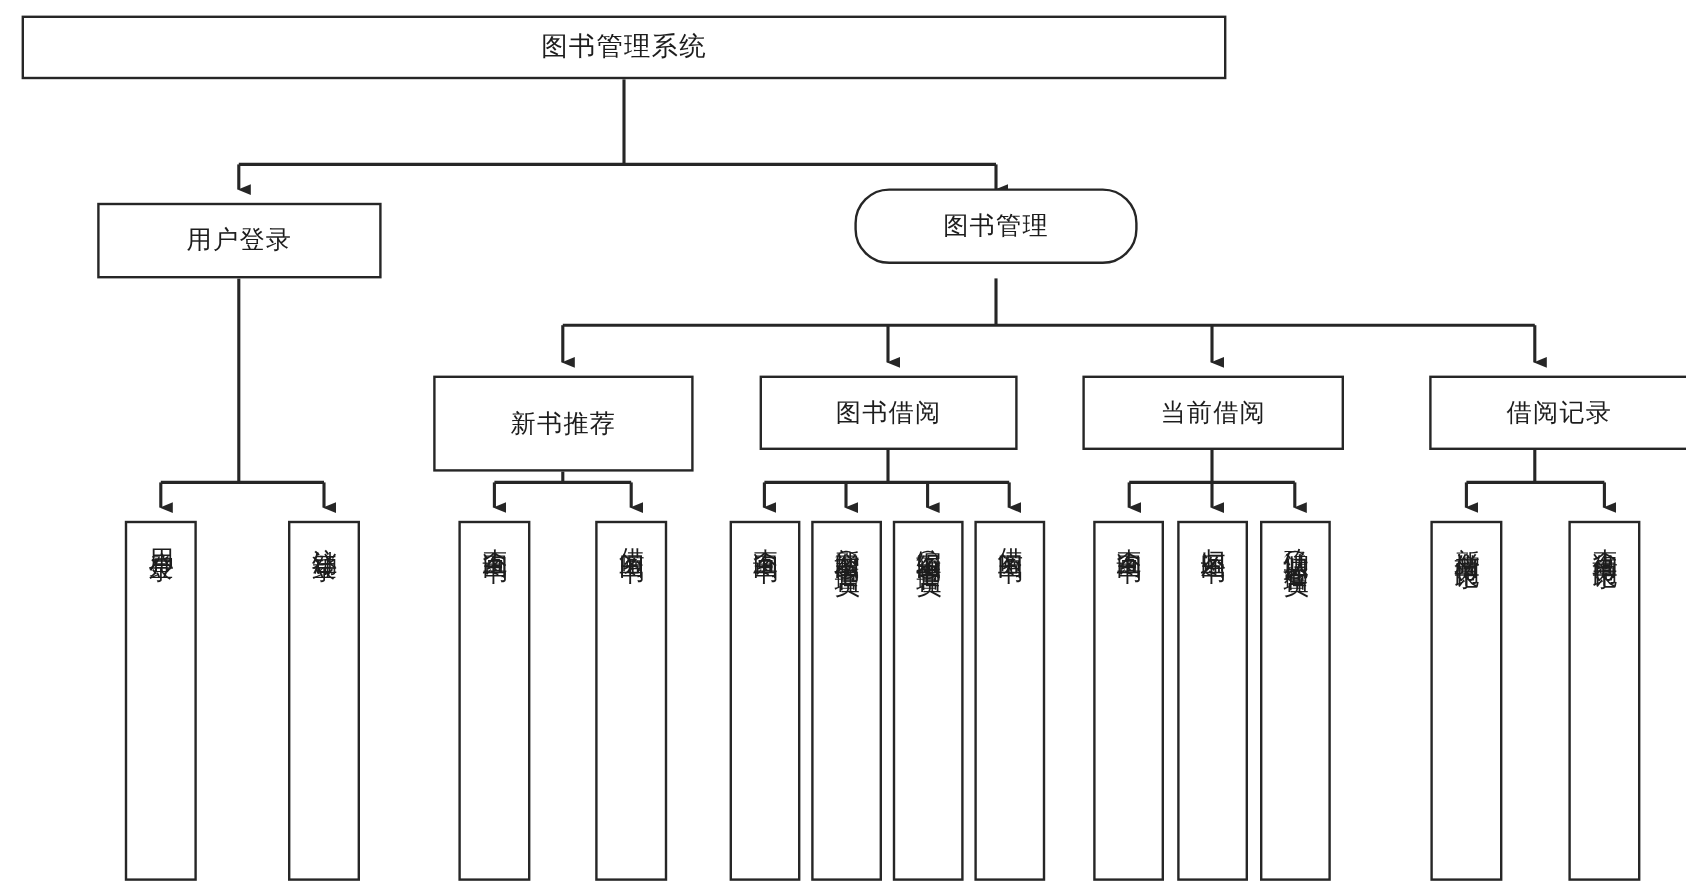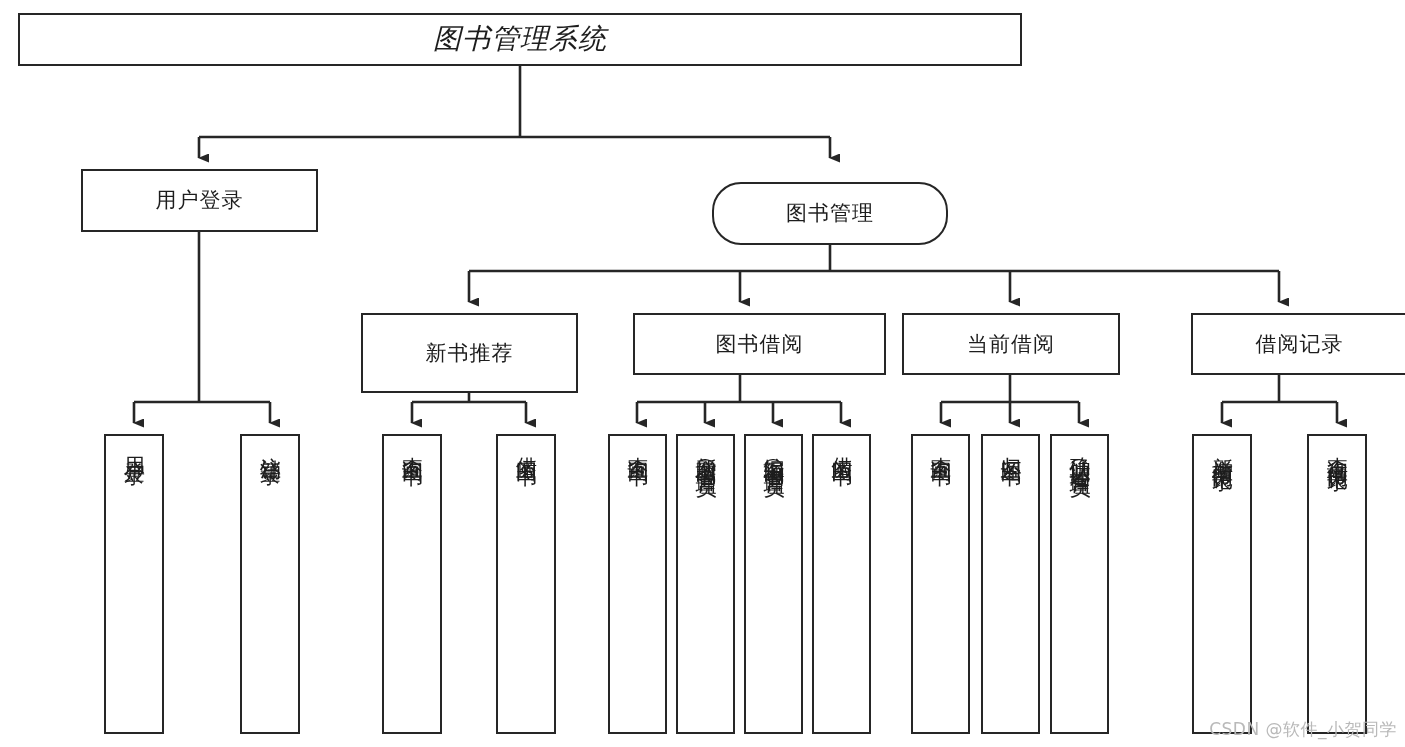--- a/index.html
+++ b/index.html
@@ -32,21 +32,21 @@
     justify-content:center;
     z-index:2;
   }
   .node .lbl{
     font-size:21px;
     line-height:1.15;
     color:#1d1d1d;
     letter-spacing:1px;
     white-space:nowrap;
   }
-  .node.root .lbl{font-size:28px;font-style:italic;}
+  .node.root .lbl{font-size:22px;}
   .node.leaf{
     align-items:flex-start;
     justify-content:center;
     padding-top:4px;
   }
   .node.leaf .lbl{
     writing-mode:vertical-rl;
     text-orientation:upright;
     font-size:21px;
     letter-spacing:3px;
@@ -121,28 +121,28 @@
     </g>
   </svg>
 
   <div class="node root" style="left:18px;top:13px;width:1004px;height:53px;">
     <span class="lbl">图书管理系统</span>
   </div>
 
   <div class="node" style="left:81px;top:169px;width:237px;height:63px;">
     <span class="lbl">用户登录</span>
   </div>
-  <div class="node" style="left:712px;top:182px;width:236px;height:63px;border-radius:29px;">
+  <div class="node" style="left:712px;top:157px;width:236px;height:63px;border-radius:29px;">
     <span class="lbl">图书管理</span>
   </div>
 
   <div class="node" style="left:361px;top:313px;width:217px;height:80px;">
     <span class="lbl">新书推荐</span>
   </div>
-  <div class="node" style="left:633px;top:313px;width:253px;height:62px;">
+  <div class="node" style="left:633px;top:313px;width:215px;height:62px;">
     <span class="lbl">图书借阅</span>
   </div>
   <div class="node" style="left:902px;top:313px;width:218px;height:62px;">
     <span class="lbl">当前借阅</span>
   </div>
   <div class="node" style="left:1171px;top:313px;width:217px;height:62px;margin-left:20px;">
     <span class="lbl">借阅记录</span>
   </div>
 
   <div class="node leaf" style="left:104px;top:434px;width:60px;height:300px;">
@@ -182,15 +182,14 @@
     <span class="lbl">确认归还（管理员）</span>
   </div>
 
   <div class="node leaf" style="left:1192px;top:434px;width:60px;height:300px;">
     <span class="lbl">新增借阅记录</span>
   </div>
   <div class="node leaf" style="left:1307px;top:434px;width:60px;height:300px;">
     <span class="lbl">查询借阅记录</span>
   </div>
 
-  <div class="watermark">CSDN @软件_小贺同学</div>
 
 </div>
 
 </body></html>

